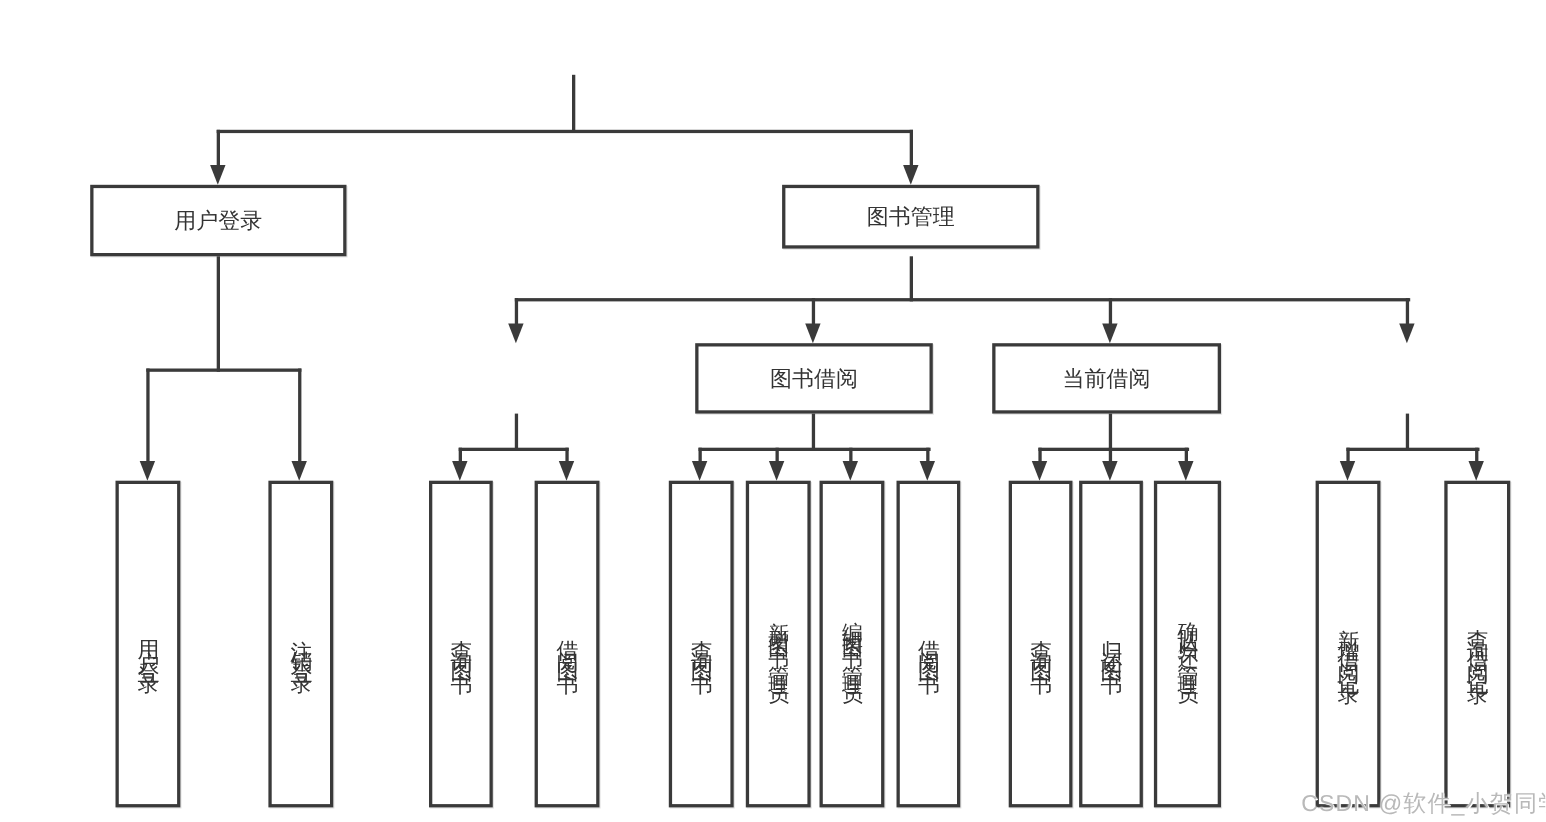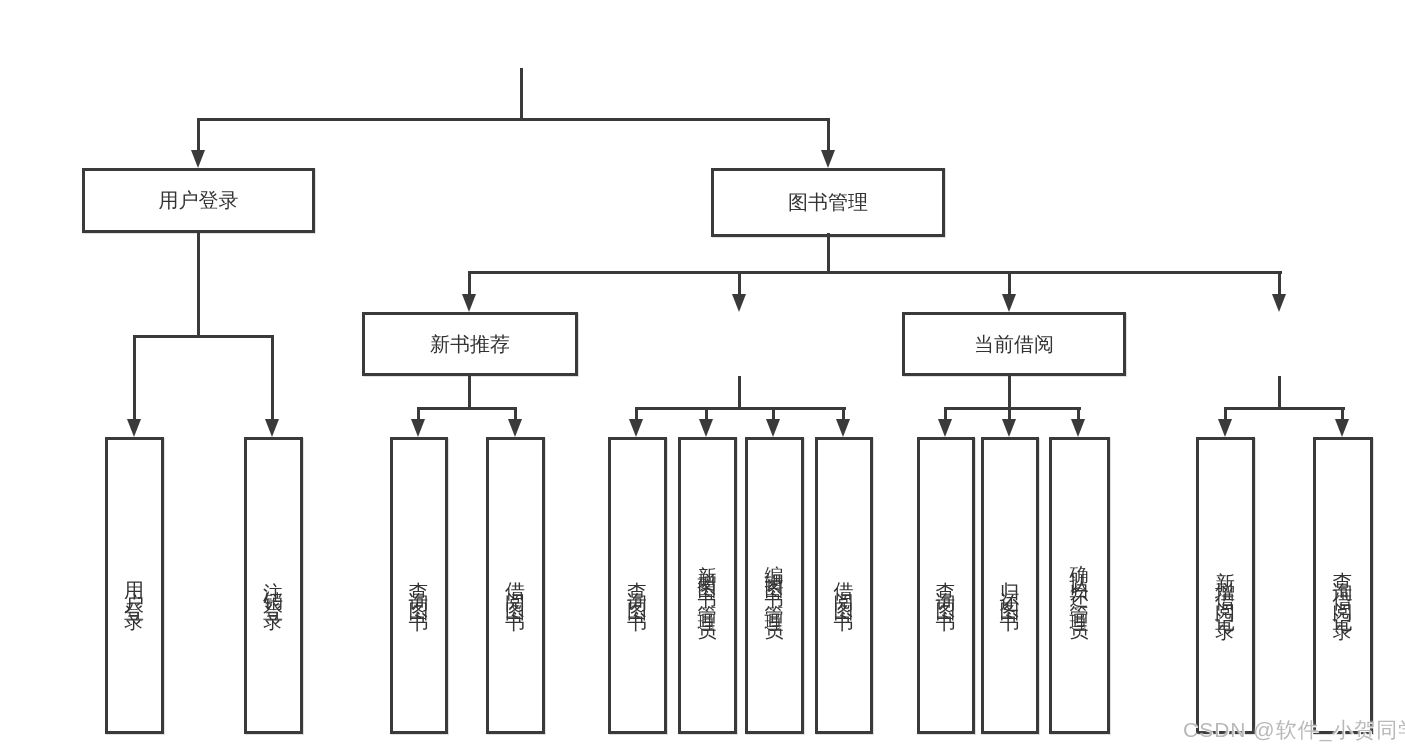--- a/index.html
+++ b/index.html
@@ -64,21 +64,21 @@
   <div class="vline" style="left:520px; top:68px; height:52px;"></div>
   <div class="hline" style="left:197px; top:118px; width:633px;"></div>
   <div class="vline" style="left:197px; top:118px; height:34px;"></div>
   <div class="arrow" style="left:191px; top:150px;"></div>
   <div class="vline" style="left:827px; top:118px; height:34px;"></div>
   <div class="arrow" style="left:821px; top:150px;"></div>
 
   <div class="box" style="left:82px; top:168px; width:233px; height:65px;">
     <span>用户登录</span>
   </div>
-  <div class="box" style="left:711px; top:168px; width:234px; height:69px;">
+  <div class="box" style="left:711px; top:168px; width:234px; height:58px;">
     <span>图书管理</span>
   </div>
 
   <div class="vline" style="left:197px; top:233px; height:105px;"></div>
   <div class="hline" style="left:133px; top:335px; width:141px;"></div>
   <div class="vline" style="left:133px; top:335px; height:88px;"></div>
   <div class="arrow" style="left:127px; top:419px;"></div>
   <div class="vline" style="left:271px; top:335px; height:88px;"></div>
   <div class="arrow" style="left:265px; top:419px;"></div>
 
@@ -86,24 +86,24 @@
   <div class="hline" style="left:468px; top:271px; width:814px;"></div>
   <div class="vline" style="left:468px; top:271px; height:26px;"></div>
   <div class="arrow" style="left:462px; top:294px;"></div>
   <div class="vline" style="left:738px; top:271px; height:26px;"></div>
   <div class="arrow" style="left:732px; top:294px;"></div>
   <div class="vline" style="left:1008px; top:271px; height:26px;"></div>
   <div class="arrow" style="left:1002px; top:294px;"></div>
   <div class="vline" style="left:1278px; top:271px; height:26px;"></div>
   <div class="arrow" style="left:1272px; top:294px;"></div>
 
-  <div class="box" style="left:362px; top:312px; width:216px; height:64px;">
-    <span>新书推荐</span>
+  <div class="box" style="left:632px; top:312px; width:216px; height:64px;">
+    <span>图书借阅</span>
   </div>
-  <div class="box" style="left:902px; top:312px; width:224px; height:64px;">
+  <div class="box" style="left:902px; top:312px; width:208px; height:64px;">
     <span>当前借阅</span>
   </div>
 
   <div class="vline" style="left:468px; top:376px; height:34px;"></div>
   <div class="hline" style="left:417px; top:407px; width:100px;"></div>
   <div class="vline" style="left:417px; top:407px; height:16px;"></div>
   <div class="arrow" style="left:411px; top:419px;"></div>
   <div class="vline" style="left:514px; top:407px; height:16px;"></div>
   <div class="arrow" style="left:508px; top:419px;"></div>
 

